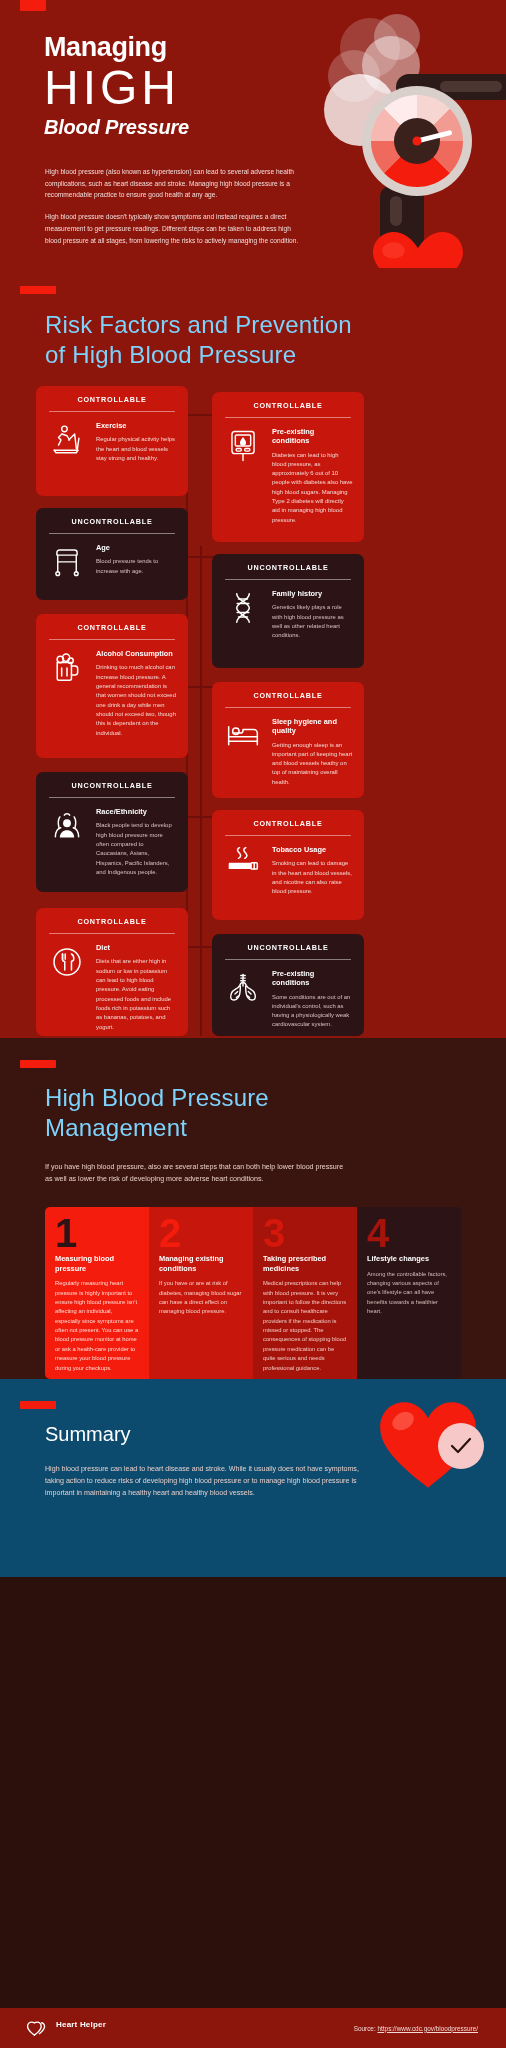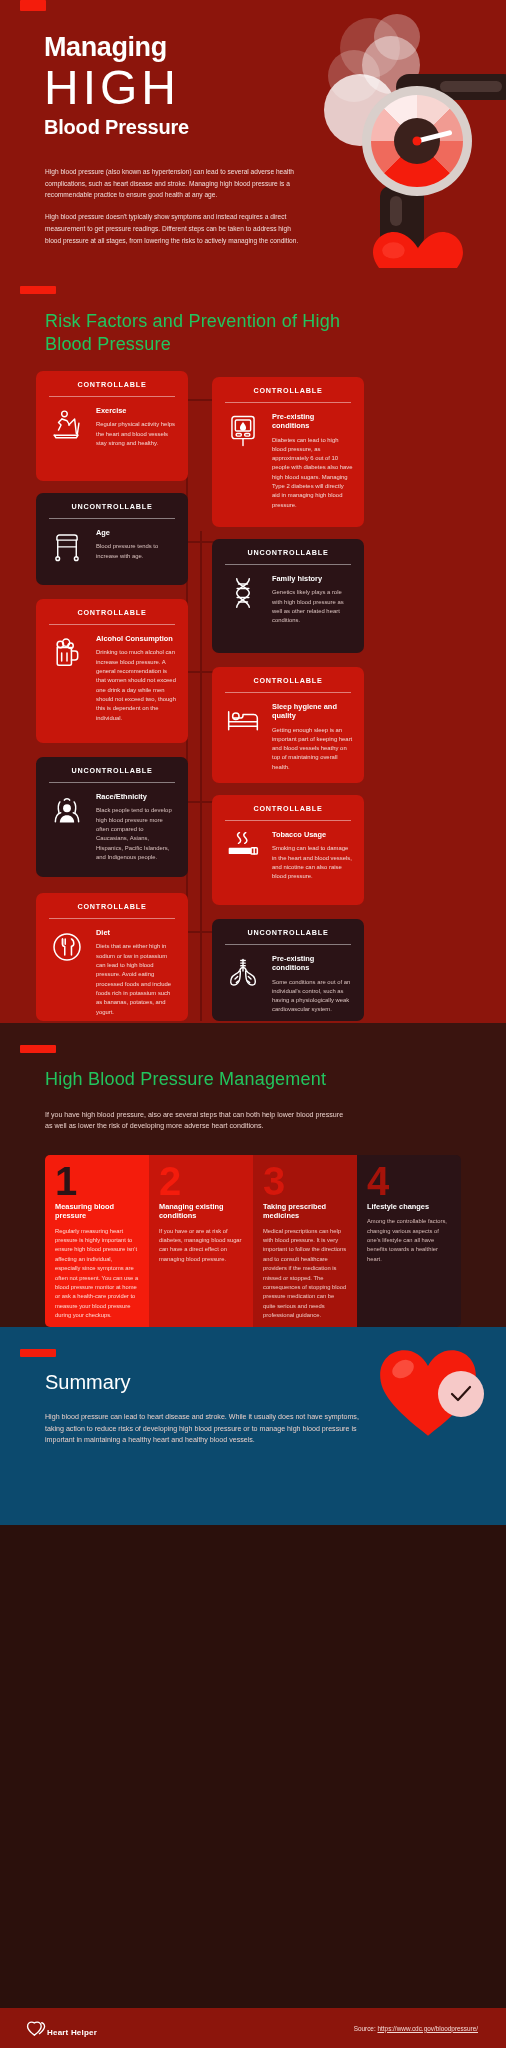--- a/index.html
+++ b/index.html
@@ -4,32 +4,32 @@
 <style>
   * { margin:0; padding:0; box-sizing:border-box; }
   html,body{ background:#2b100c; }
   body{
     width:506px; height:2048px; position:relative; overflow:hidden;
     font-family:"Liberation Sans", sans-serif;
     color:#ffffff;
   }
   
   .tab{ width:36px; height:8px; background:#f41c0c; border-radius:1px; }
-  .sec-title{ font-size:18px; font-weight:300; line-height:1.25; letter-spacing:.2px; color:#22c55e; }
+  .sec-title{ font-size:24px; font-weight:300; line-height:1.25; letter-spacing:.2px; color:#7dd3fc; }
   .body-sm{ font-size:7.1px; line-height:1.65; color:#e8cfc9; }
 
   
   #hero{
     position:relative; height:268px; background:#8c150c; overflow:hidden;
   }
   #hero .tab{ position:absolute; left:20px; top:0; height:11px; width:26px; background:#f41c0c;}
   #hero h1{ position:absolute; left:44px; top:34px; }
   .h-managing{ font-size:27px; font-weight:700; letter-spacing:-.4px; line-height:1; }
   .h-high{ font-size:48px; font-weight:300; letter-spacing:4px; line-height:1.05; margin-top:2px; }
-  .h-blood{ font-size:20px; font-weight:700; letter-spacing:-.2px; line-height:1; margin-top:4px;}
+  .h-blood{ font-size:20px; font-weight:700; letter-spacing:-.2px; line-height:1; margin-top:4px;font-style:italic;}
   #hero .intro{ position:absolute; left:45px; top:166px; width:260px; }
   #hero .intro p{ font-size:6.6px; line-height:1.78; color:#f2dedb; }
   #hero .intro p + p{ margin-top:10px; }
 
   
   .gauge-wrap{ position:absolute; right:-6px; top:14px; width:190px; height:250px; }
   .bubble{ position:absolute; border-radius:50%; }
   .cuff-top{ position:absolute; right:-4px; top:60px; width:120px; height:26px; background:#2b1a17; border-radius:13px; }
   .cuff-top:after{ content:""; position:absolute; right:14px; top:7px; width:62px; height:11px; background:#4b3632; border-radius:6px;}
   .cuff-bot{ position:absolute; left:58px; top:172px; width:44px; height:62px; background:#2b1a17; border-radius:10px; }
@@ -85,21 +85,21 @@
   #summary .tab{ margin-left:20px; }
   #summary h2{ margin:14px 0 0 45px; font-size:20px; font-weight:300;}
   #summary .lead{ margin:18px 0 0 45px; width:320px; }
   .sum-art{ position:absolute; right:26px; top:18px; width:104px; height:96px; }
   .check-circle{ position:absolute; right:22px; top:44px; width:46px; height:46px; border-radius:50%; background:#f6c9c8;
                  display:flex; align-items:center; justify-content:center; }
 
   
   #footer{ position:absolute; left:0; bottom:0; width:506px; height:40px; background:#8c150c;
            display:flex; align-items:center; justify-content:space-between; padding:0 28px 0 26px; }
-  .brand{ display:flex; align-items:flex-end; }
+  .brand{ display:flex; align-items:flex-start; gap:9px; }
   .brand span{ font-size:8px; font-weight:700; letter-spacing:.2px;}
   .src{ font-size:6.4px; color:#f3d9d5; }
   .src a{ color:#f3d9d5; }
   svg{ display:block; }
 </style>
 </head>
 <body>
 
 <section id="hero">
   <div class="tab"></div>

